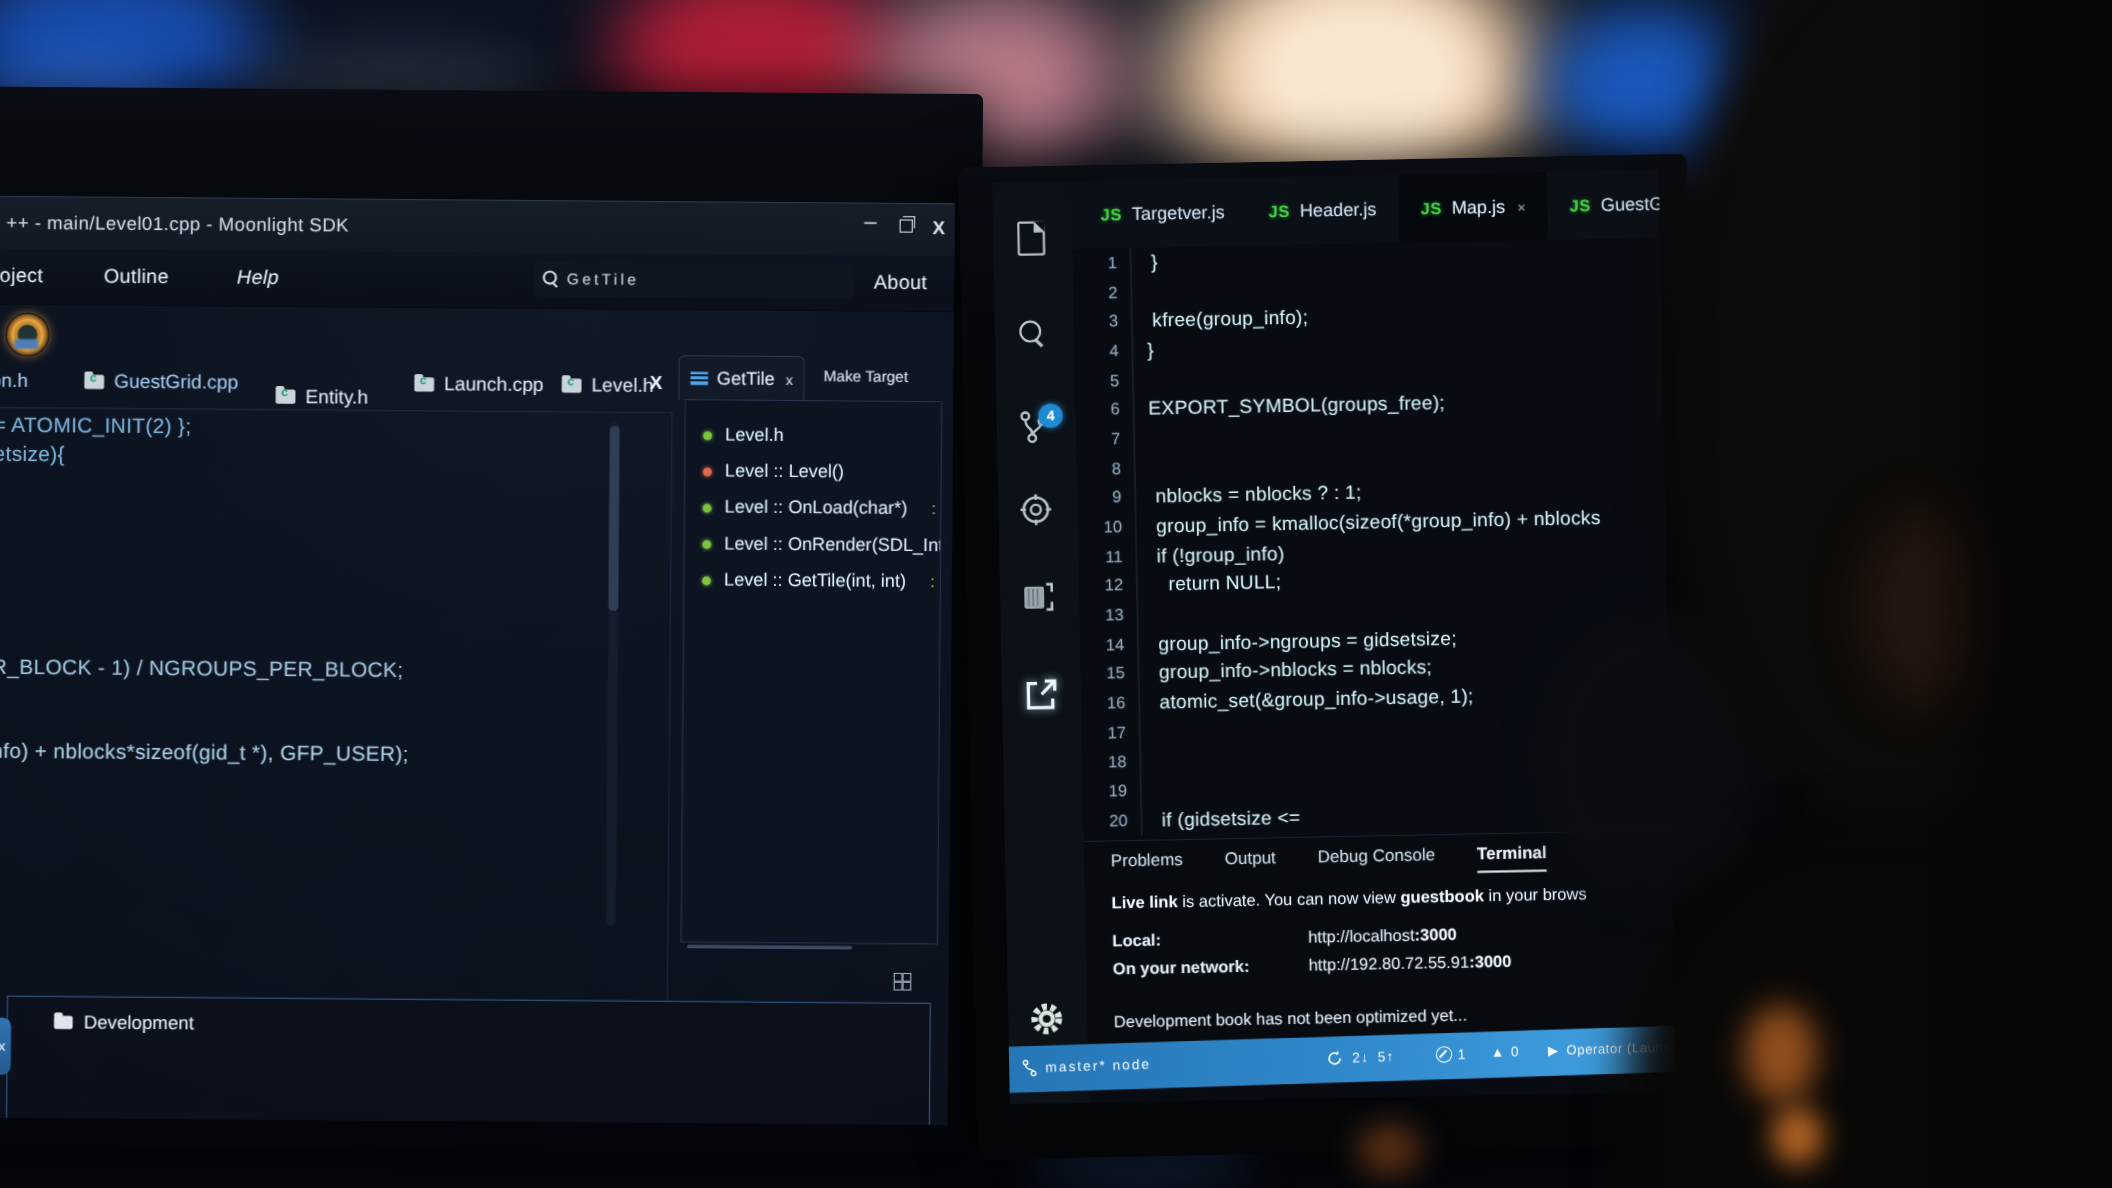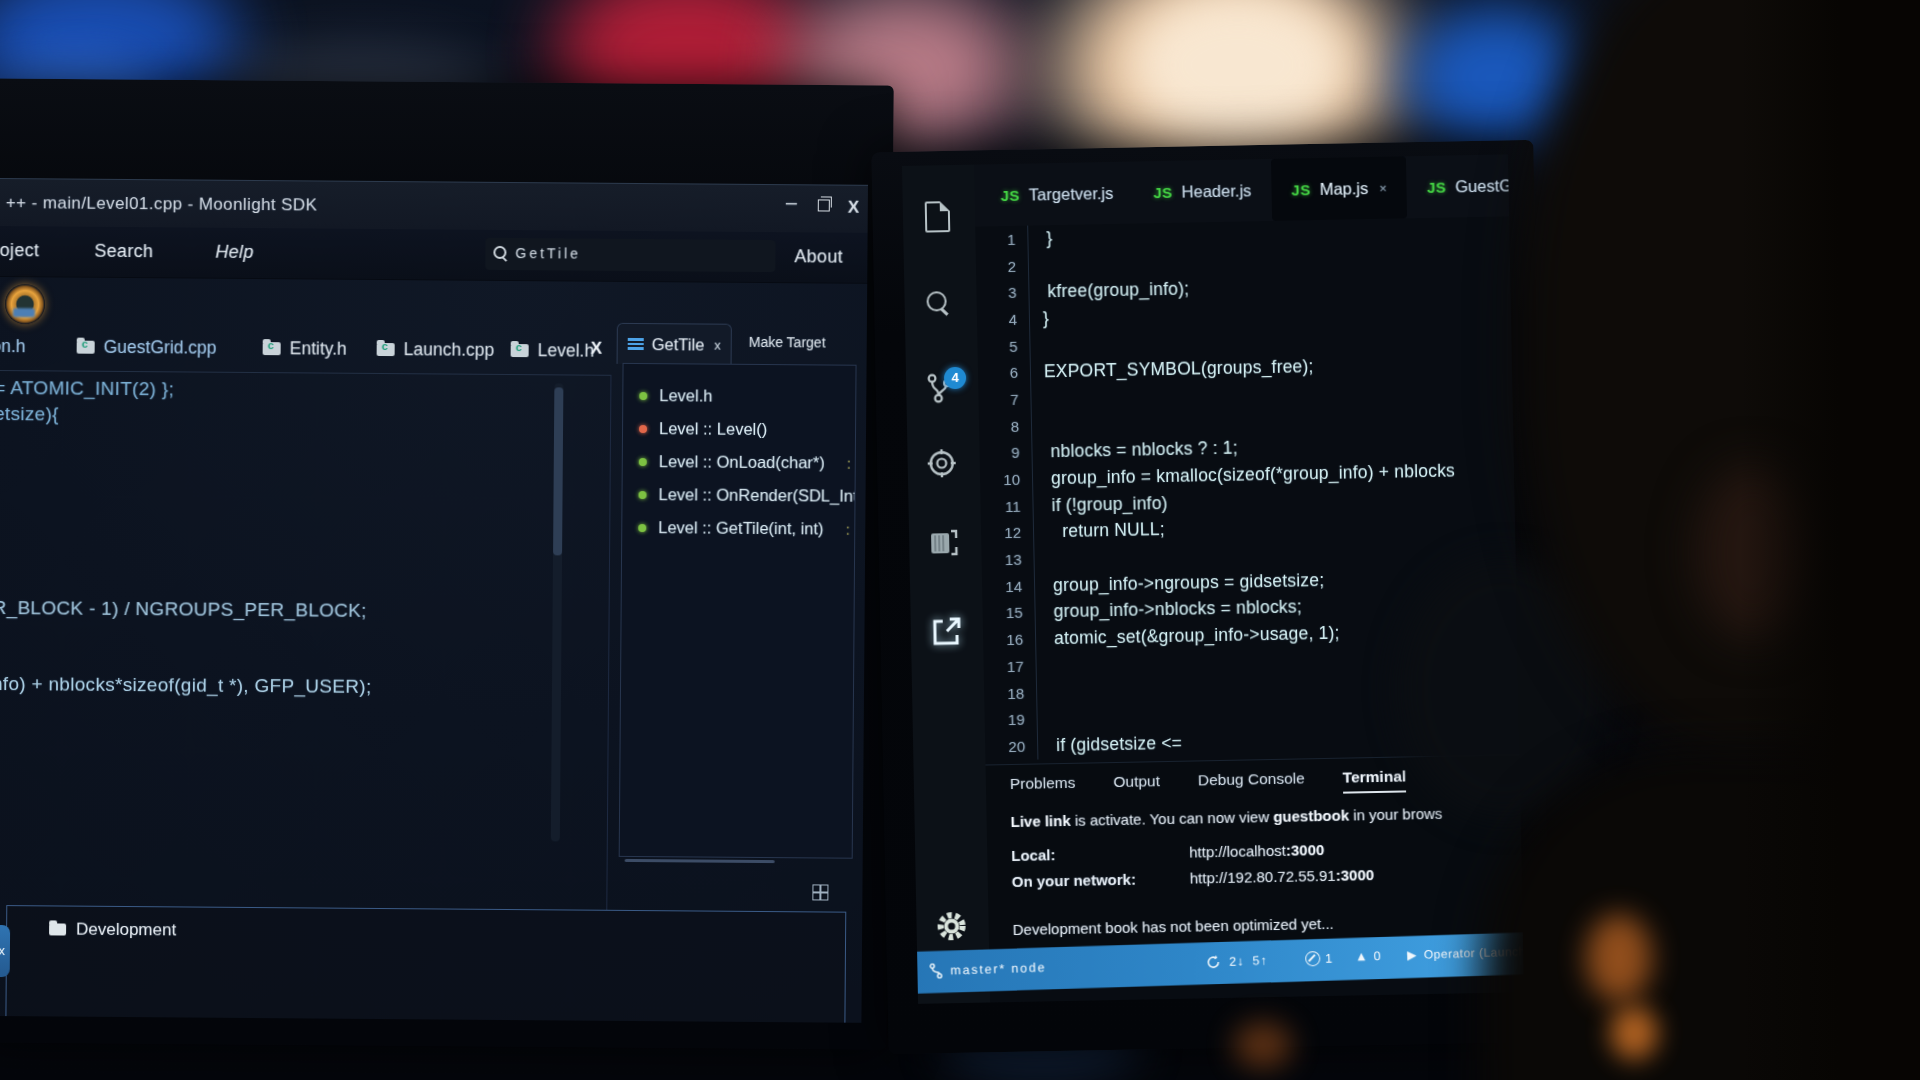--- a/index.html
+++ b/index.html
@@ -47,21 +47,21 @@
   .lm-search .mag{position:absolute;left:8px;top:8px;width:9px;height:9px;border:2px solid #cdd5dc;border-radius:50%;}
   .lm-search .mag::after{content:"";position:absolute;left:8px;top:8px;width:2px;height:6px;background:#cdd5dc;transform:rotate(-45deg);}
   .lm-search .s-label{position:absolute;left:30px;top:7px;font-size:14px;letter-spacing:3px;color:#cfd6dd;}
   .lm-about{position:absolute;left:795px;top:14px;font-size:18px;color:#e4eaf0;}
   .lm-appicon{position:absolute;left:6px;top:106px;width:40px;height:40px;border-radius:50%;
     background:radial-gradient(circle at 50% 50%,#233 28%,#b87f2e 34%,#e8a33d 48%,#8a5a20 62%,transparent 70%);
     box-shadow:0 0 8px rgba(230,160,60,.6);filter:blur(.6px);}
   .lm-appicon::after{content:"";position:absolute;left:8px;top:24px;width:22px;height:9px;background:#4d7fb4;filter:blur(1px);border-radius:2px;}
   .lm-tabs{position:absolute;left:0;top:154px;width:612px;height:38px;}
   .lm-tab{position:absolute;top:4px;display:flex;align-items:center;gap:9px;font-size:17.5px;color:#dde4ea;}
-  .lt-0{left:-16px;color:#9fc6e8;}.lt-1{left:78px;color:#9fc6e8;}.lt-2{left:264px;}.lt-3{left:378px;}.lt-4{left:512px;}
+  .lt-0{left:-16px;color:#9fc6e8;}.lt-1{left:78px;color:#9fc6e8;}.lt-2{left:252px;margin-top:12px;}.lt-3{left:378px;}.lt-4{left:512px;}
   .ficon{position:relative;width:18px;height:13px;background:#c9d3d9;border-radius:2px;flex:0 0 auto;}
   .ficon::before{content:"";position:absolute;left:0;top:-3px;width:8px;height:4px;background:#c9d3d9;border-radius:2px 2px 0 0;}
   .ficon::after{content:"c";position:absolute;left:5px;top:-3px;font-size:11px;font-weight:bold;color:#1f9e7a;text-shadow:none;}
   .lm-tabclose{position:absolute;left:592px;top:2px;font-size:17px;font-weight:bold;color:#eef2f6;}
   .lm-editor{position:absolute;left:0;top:192px;width:612px;height:535px;border-top:1px solid #222f44;border-right:1px solid #1d2941;}
   .lcode{position:absolute;font-size:19px;letter-spacing:.3px;white-space:pre;}
   .lc-0{left:-4px;top:6px;color:#79aed3;}
   .lc-1{left:-4px;top:32px;color:#79aed3;}
   .lc-2{left:-4px;top:226px;color:#9fc3da;}
   .lc-3{left:-4px;top:302px;color:#a9cde2;}
@@ -170,21 +170,21 @@
       <span class="wc wc-min">–</span>
       <span class="wc wc-max">
           <span class="sq1"></span>
           <span class="sq2"></span>
         </span>
       <span class="wc wc-close">X</span>
     </div>
 
     <div class="lm-menubar">
       <span class="menu-item mi-0">roject</span>
-      <span class="menu-item mi-1">Search</span>
+      <span class="menu-item mi-1">Outline</span>
       <span class="menu-item mi-2">Help</span>
       <span class="lm-search">
         <span class="mag"></span>
         <span class="s-label">GetTile</span>
       </span>
       <span class="menu-item lm-about">About</span>
     </div>
 
     <div class="lm-appicon"></div>
 

